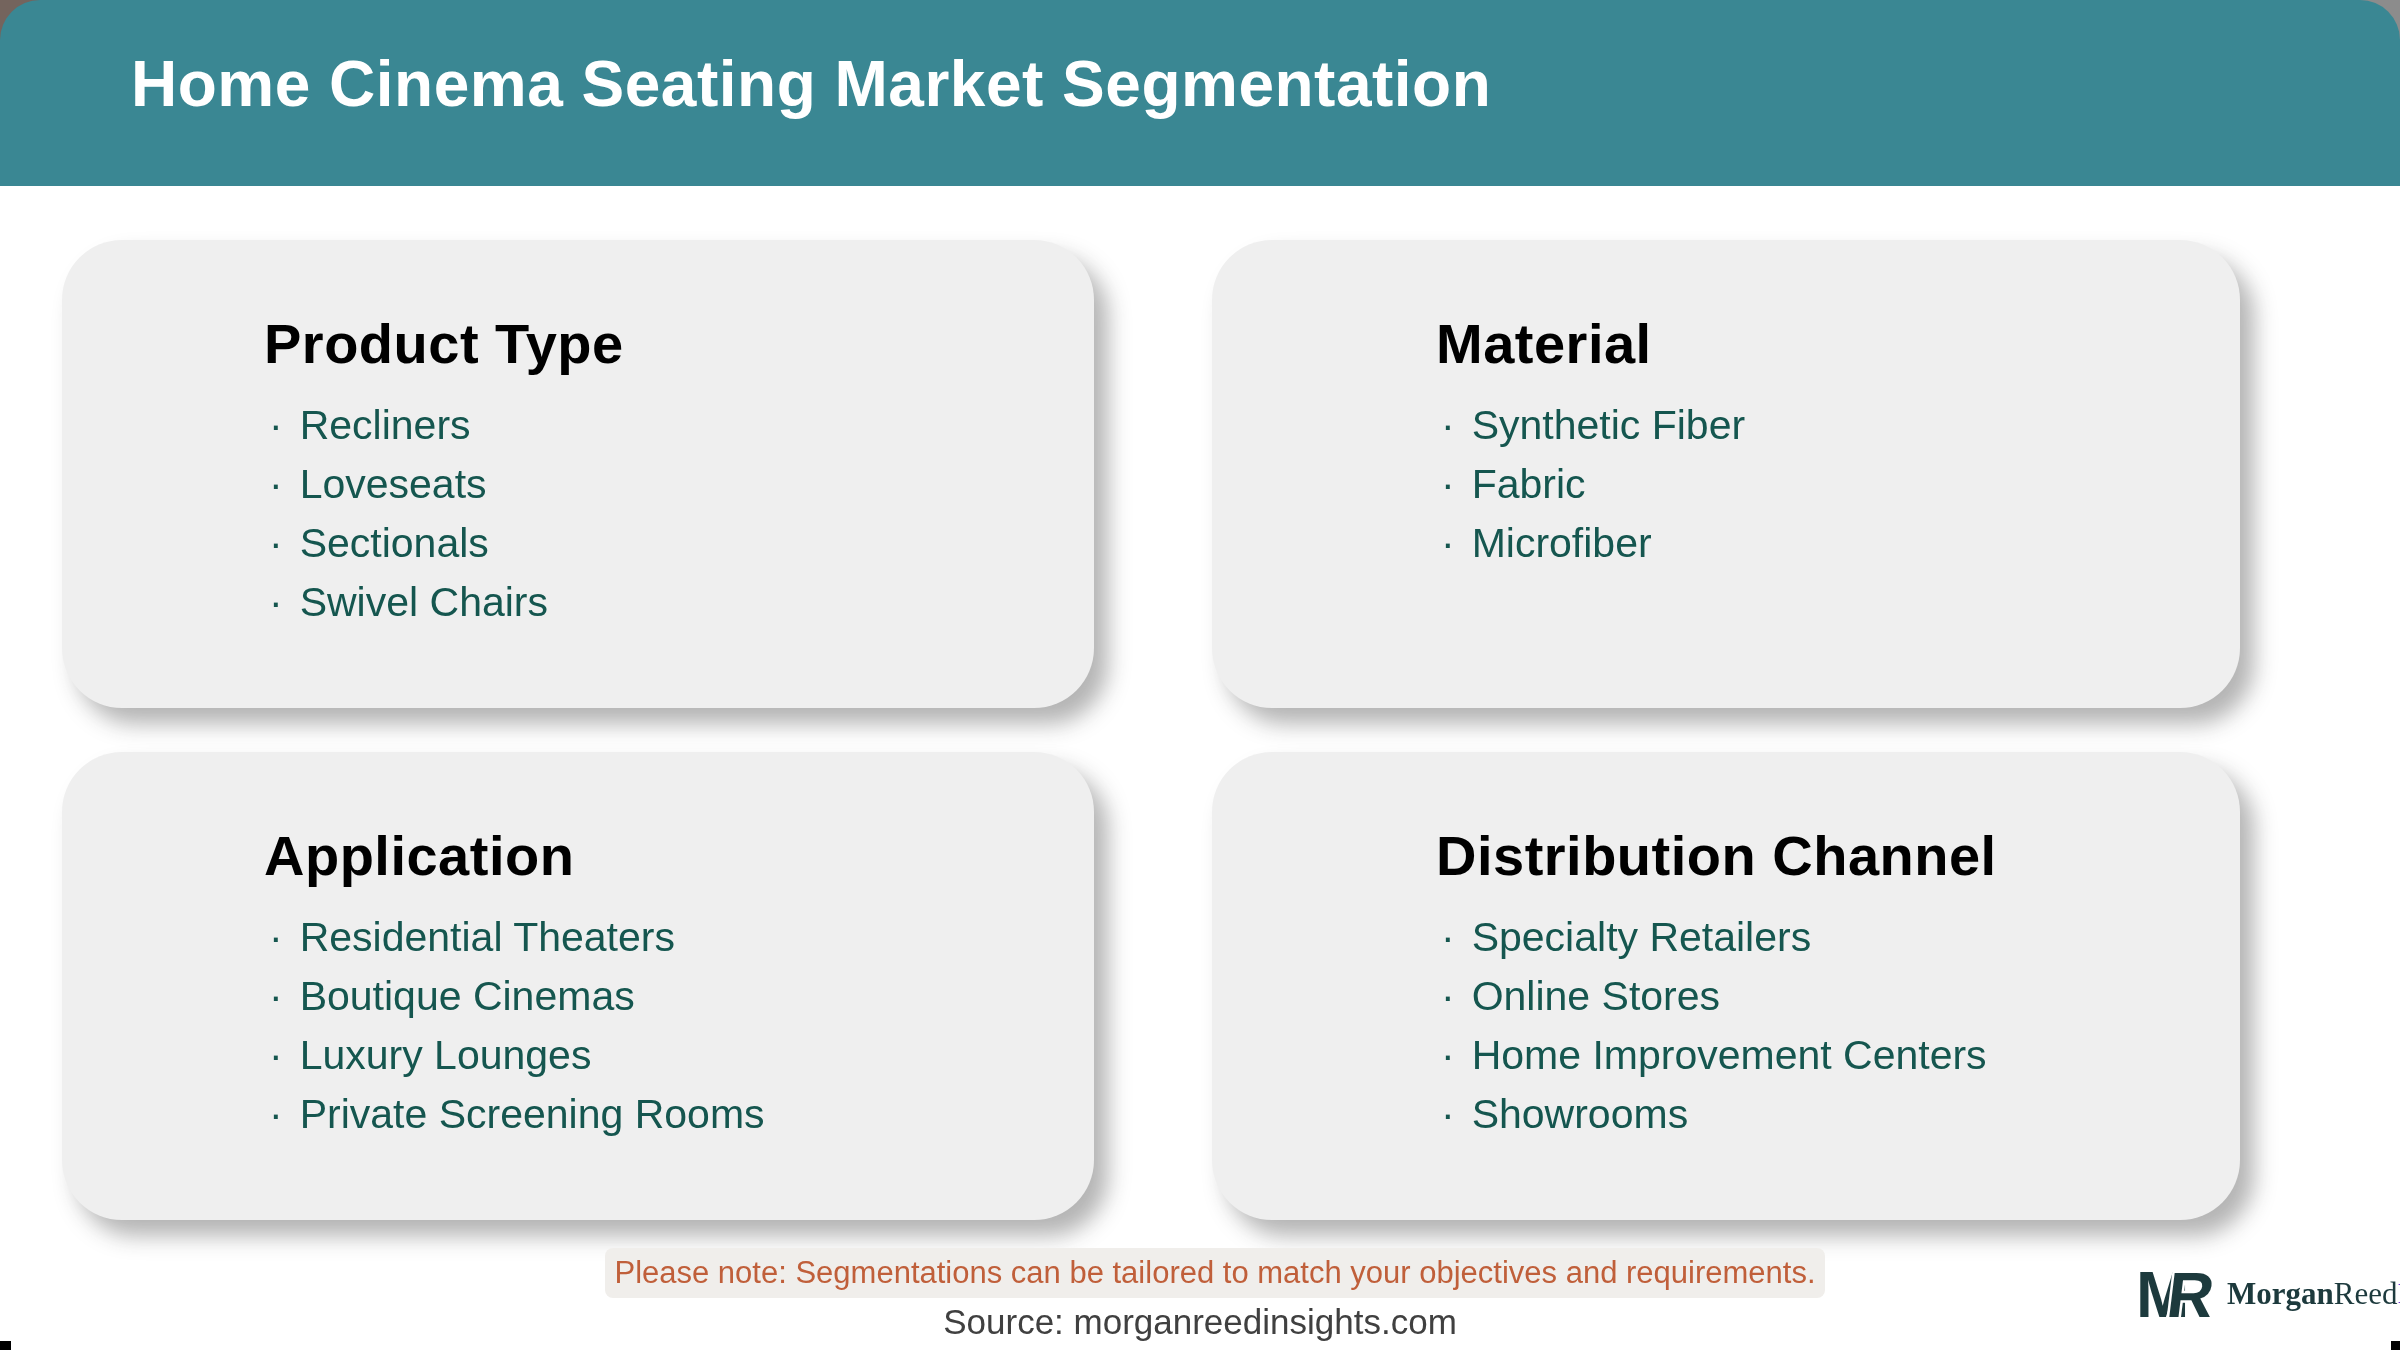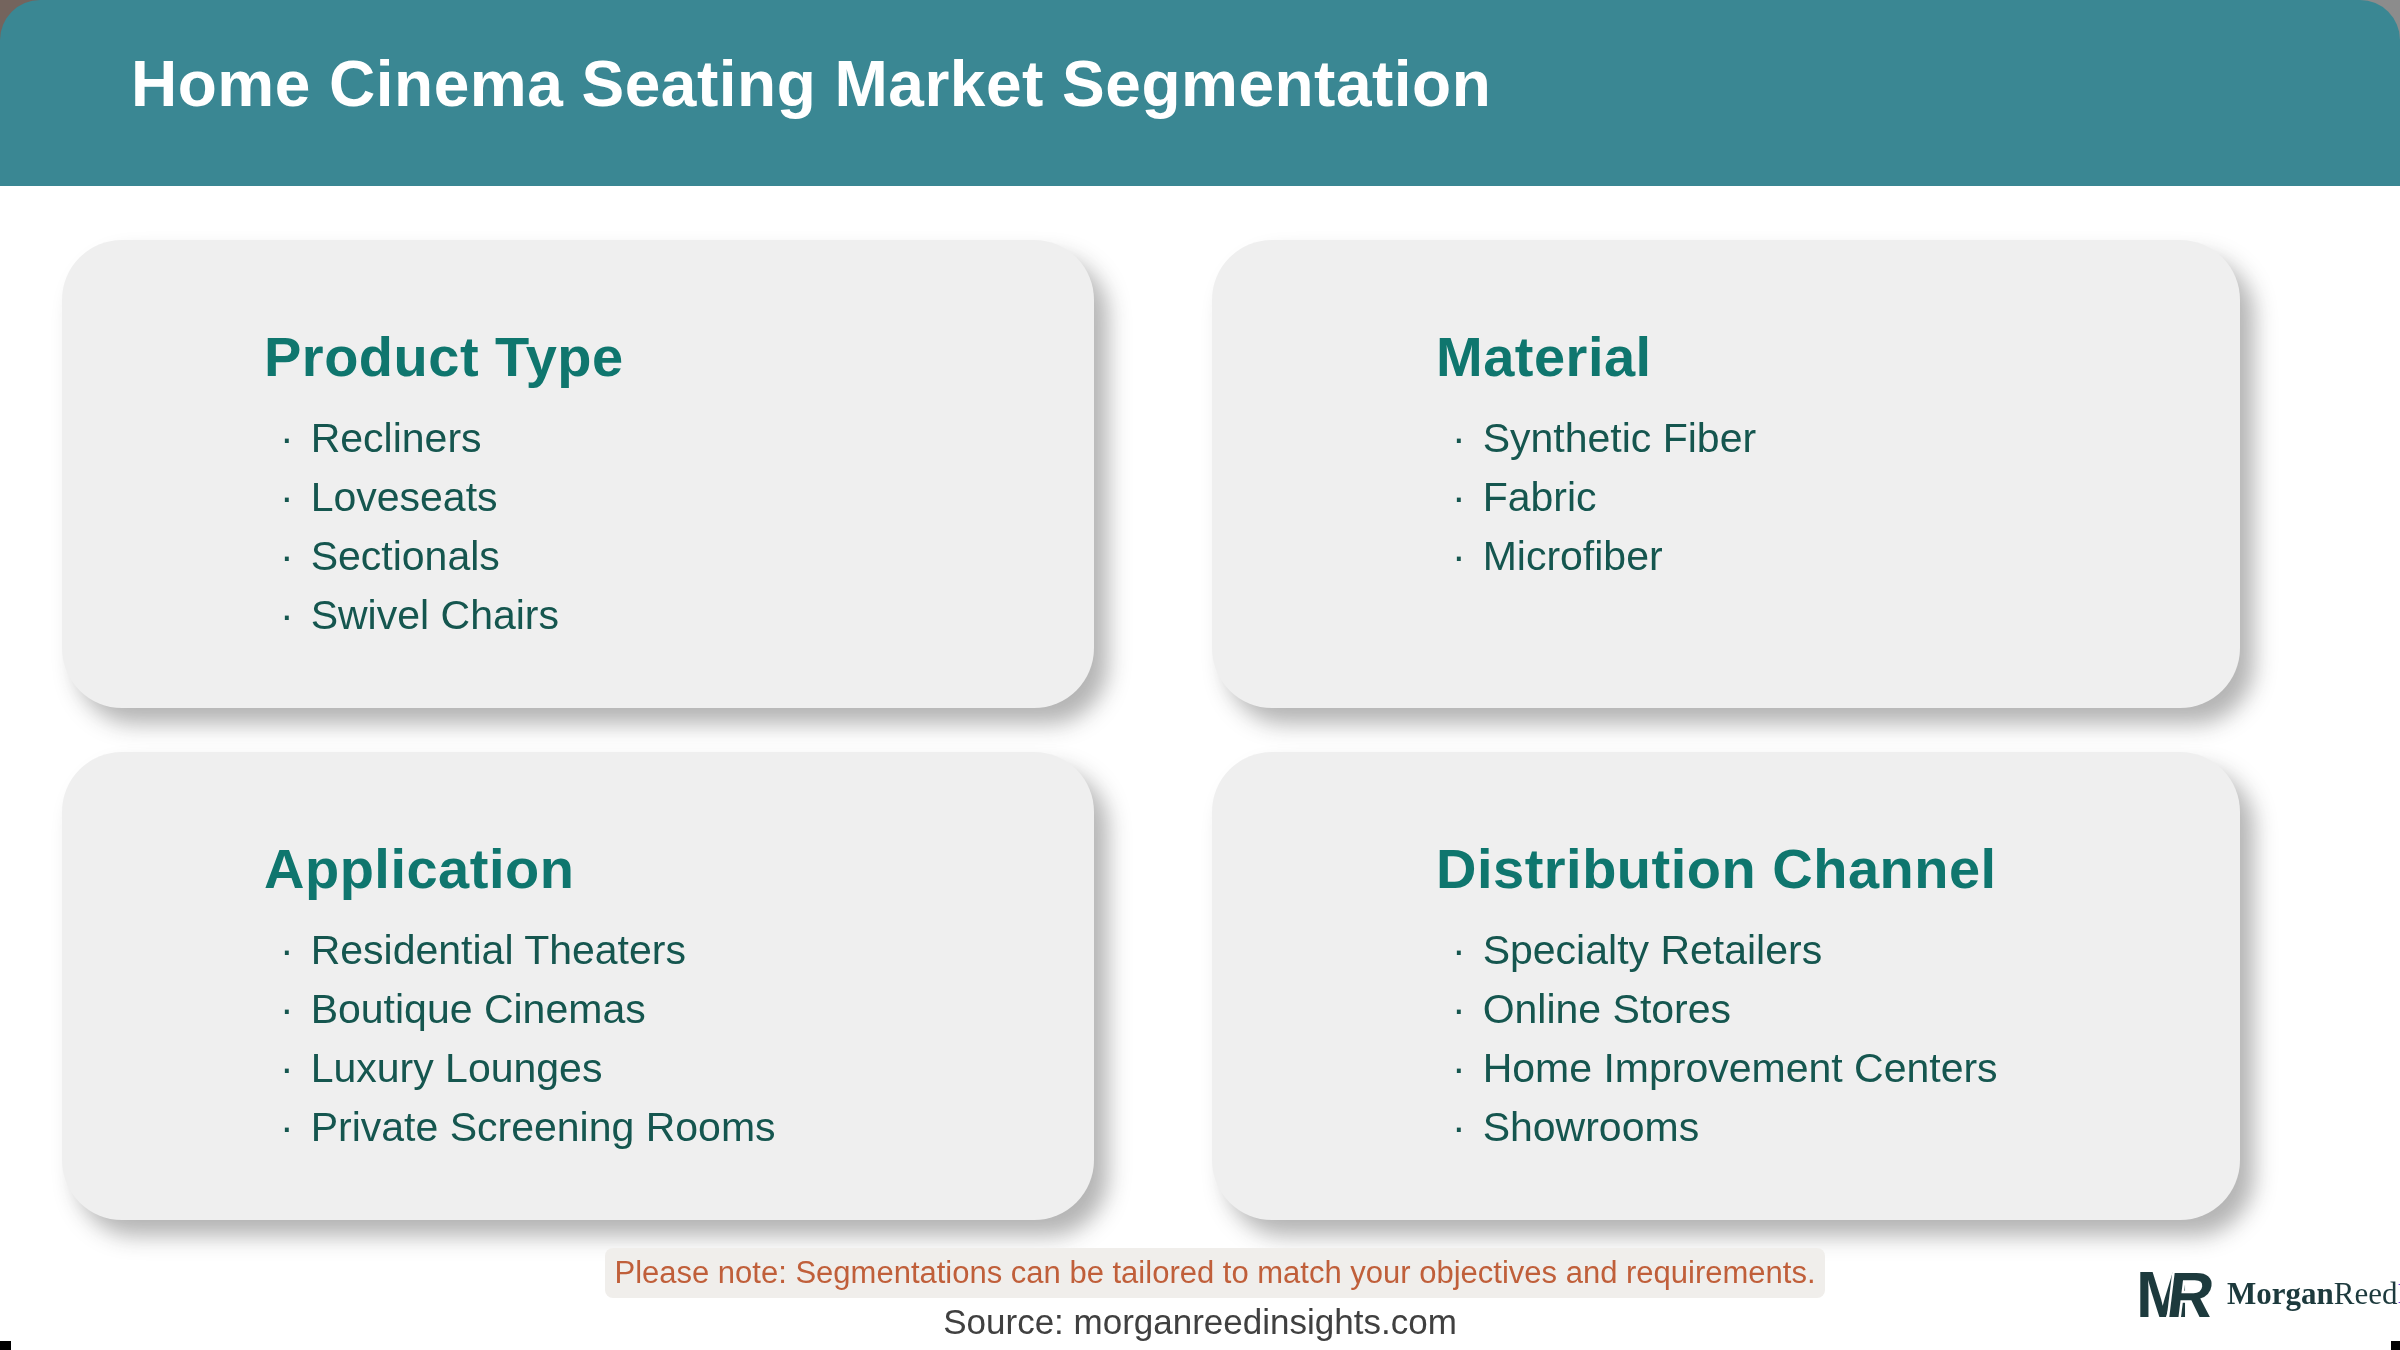--- a/index.html
+++ b/index.html
@@ -43,28 +43,28 @@
     box-sizing: border-box;
     padding-top: 72px;
     z-index: 2;
   }
   .card.row-top    { top: 240px;  height: 468px; }
   .card.row-bottom { top: 752px;  height: 468px; }
   .card.col-left   { left: 62px;   width: 1032px; padding-left: 202px; }
   .card.col-right  { left: 1212px; width: 1028px; padding-left: 224px; }
 
   .card h2 {
-    margin: 13px 0 20px 0;
+    margin: 0 0 20px 0;
     font-size: 56px;
     line-height: 64px;
     font-weight: bold;
-    color: #0f766e;
+    color: #000000;
     letter-spacing: 0.5px;
   }
-  .card ul { margin: 16px; padding: 0; list-style: none; }
+  .card ul { margin: 5px; padding: 0; list-style: none; }
   .card li {
     font-size: 41px;
     line-height: 59px;
     color: #15564f;
     white-space: nowrap;
   }
   .card .bullet { display: inline-block; margin-right: 17px; color: #15564f; }
 
   
   .note {

